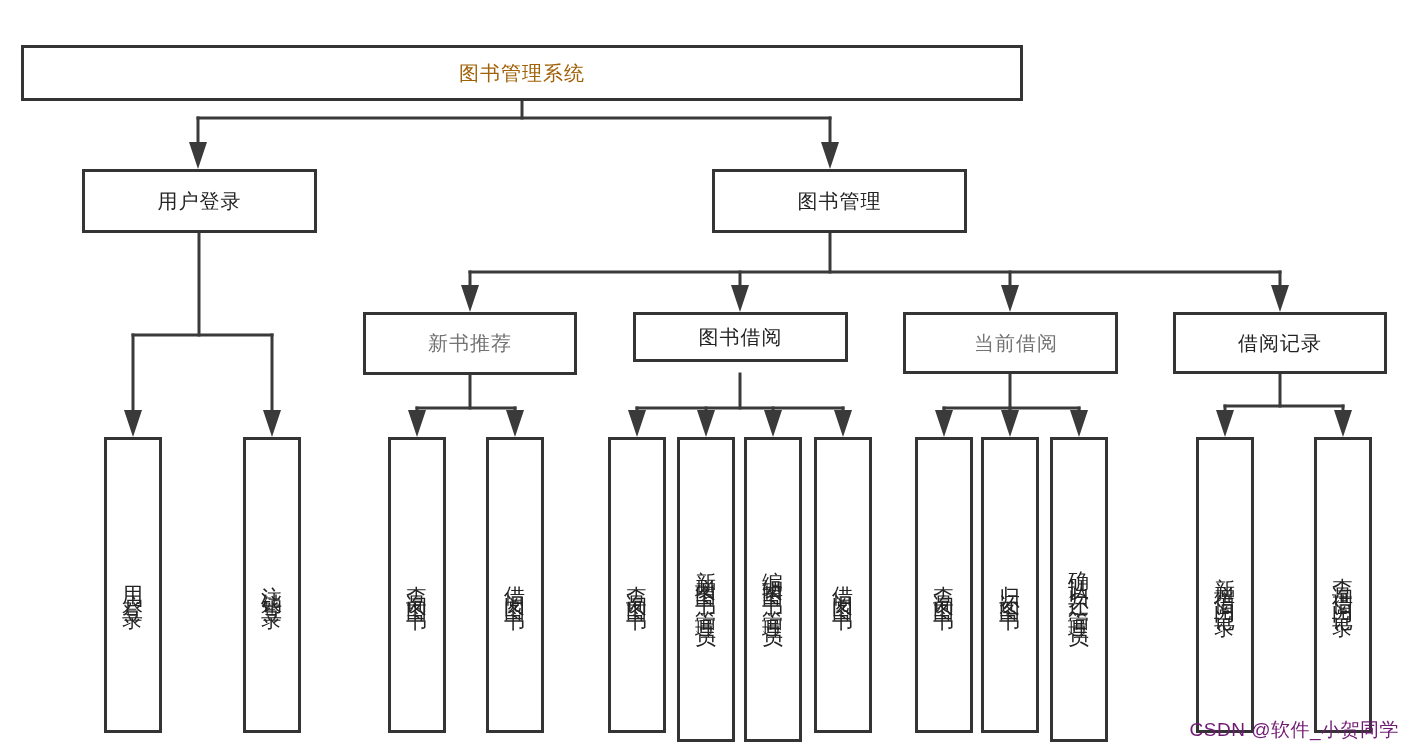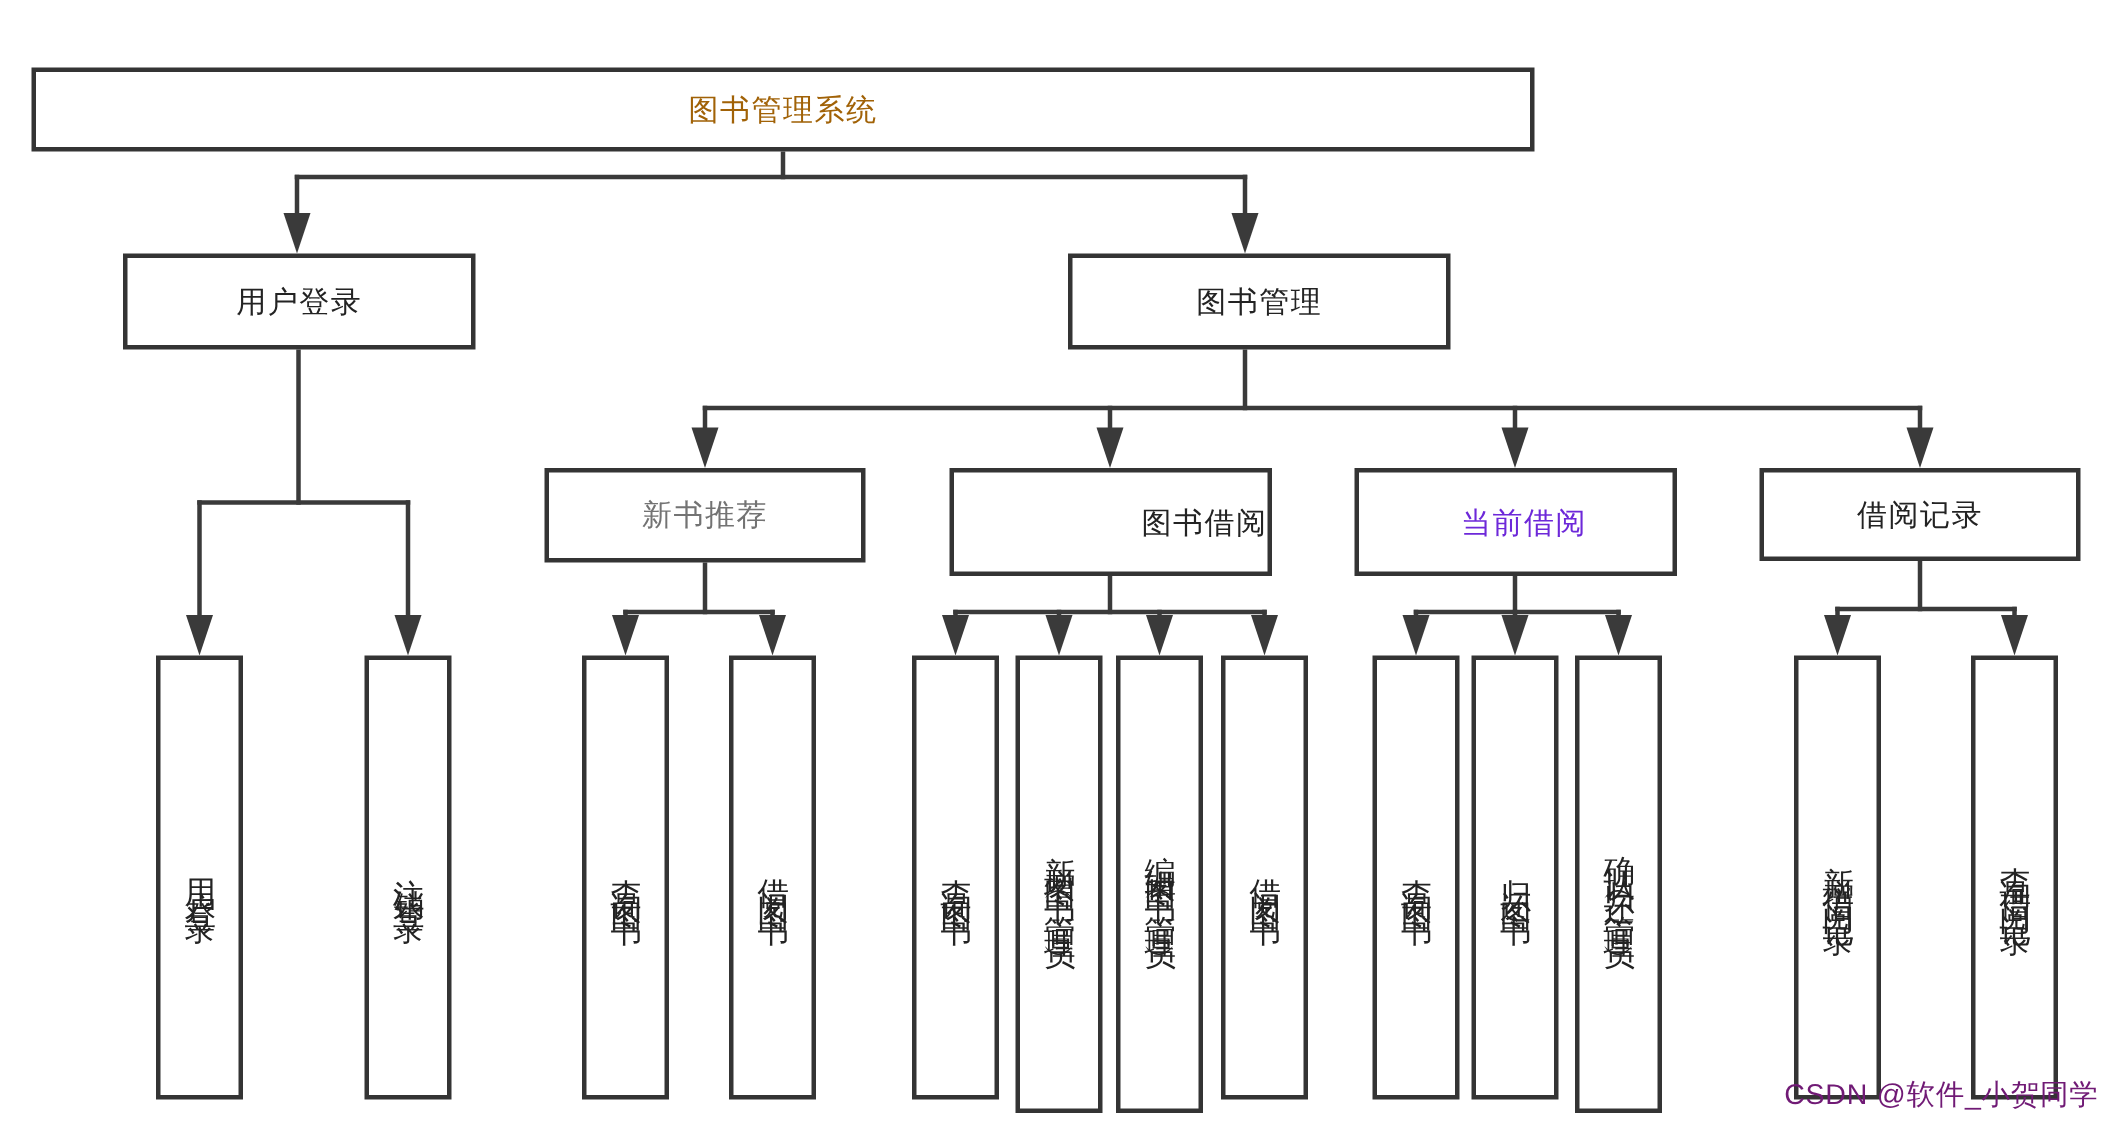--- a/index.html
+++ b/index.html
@@ -113,24 +113,24 @@
       </div>
       <div class="node h" style="left: 82px; top: 169px; width: 235px; height: 64px; border-color: rgb(52, 52, 52); background: rgb(255, 255, 255); color: rgb(35, 35, 35);">
         <span>用户登录</span>
       </div>
       <div class="node h" style="left: 712px; top: 169px; width: 255px; height: 64px; border-color: rgb(52, 52, 52); background: rgb(255, 255, 255); color: rgb(35, 35, 35);">
         <span>图书管理</span>
       </div>
       <div class="node h" style="left: 363px; top: 312px; width: 214px; height: 63px; border-color: rgb(52, 52, 52); background: rgb(255, 255, 255); color: #737373;">
         <span>新书推荐</span>
       </div>
-      <div class="node h" style="left: 633px; top: 312px; width: 215px; height: 72px; border-color: rgb(52, 52, 52); background: rgb(255, 255, 255); color: rgb(35, 35, 35); justify-content: flex-end;">
+      <div class="node h" style="left: 633px; top: 312px; width: 215px; height: 50px; border-color: rgb(52, 52, 52); background: rgb(255, 255, 255); color: rgb(35, 35, 35);">
         <span>图书借阅</span>
       </div>
-      <div class="node h" style="left: 903px; top: 312px; width: 215px; height: 72px; border-color: rgb(52, 52, 52); background: rgb(255, 255, 255); color: #6d28d9; padding-left: 11px;">
+      <div class="node h" style="left: 903px; top: 312px; width: 215px; height: 62px; border-color: rgb(52, 52, 52); background: rgb(255, 255, 255); color: #737373; padding-left: 11px;">
         <span>当前借阅</span>
       </div>
       <div class="node h" style="left: 1173px; top: 312px; width: 214px; height: 62px; border-color: rgb(52, 52, 52); background: rgb(255, 255, 255); color: rgb(35, 35, 35);">
         <span>借阅记录</span>
       </div>
       <div class="node v" style="left: 104px; top: 437px; width: 58px; height: 296px; border-color: rgb(52, 52, 52); background: rgb(255, 255, 255); color: rgb(35, 35, 35);">
         <span>用户登录</span>
       </div>
       <div class="node v" style="left: 243px; top: 437px; width: 58px; height: 296px; border-color: rgb(52, 52, 52); background: rgb(255, 255, 255); color: rgb(35, 35, 35);">
         <span>注销登录</span>

